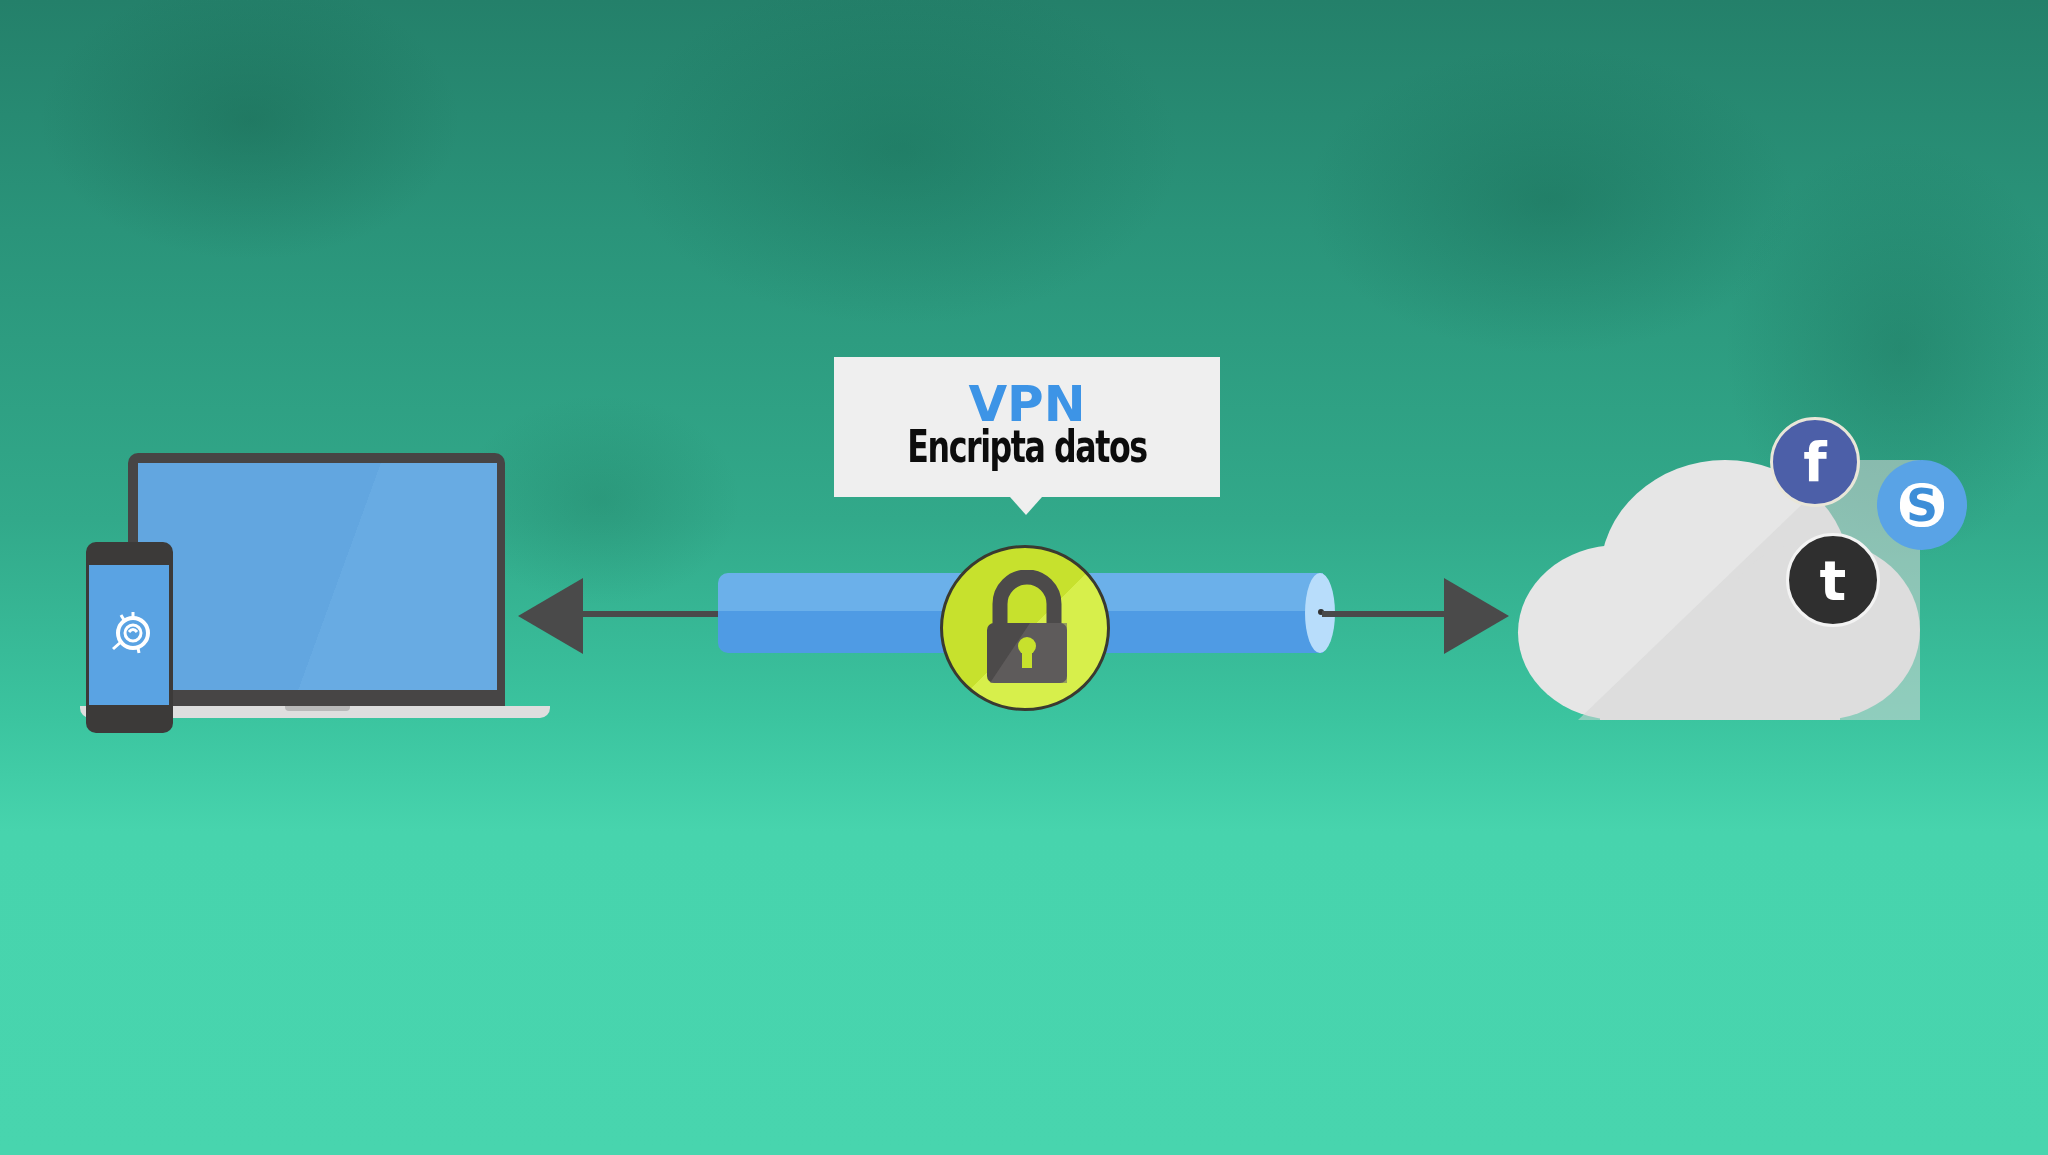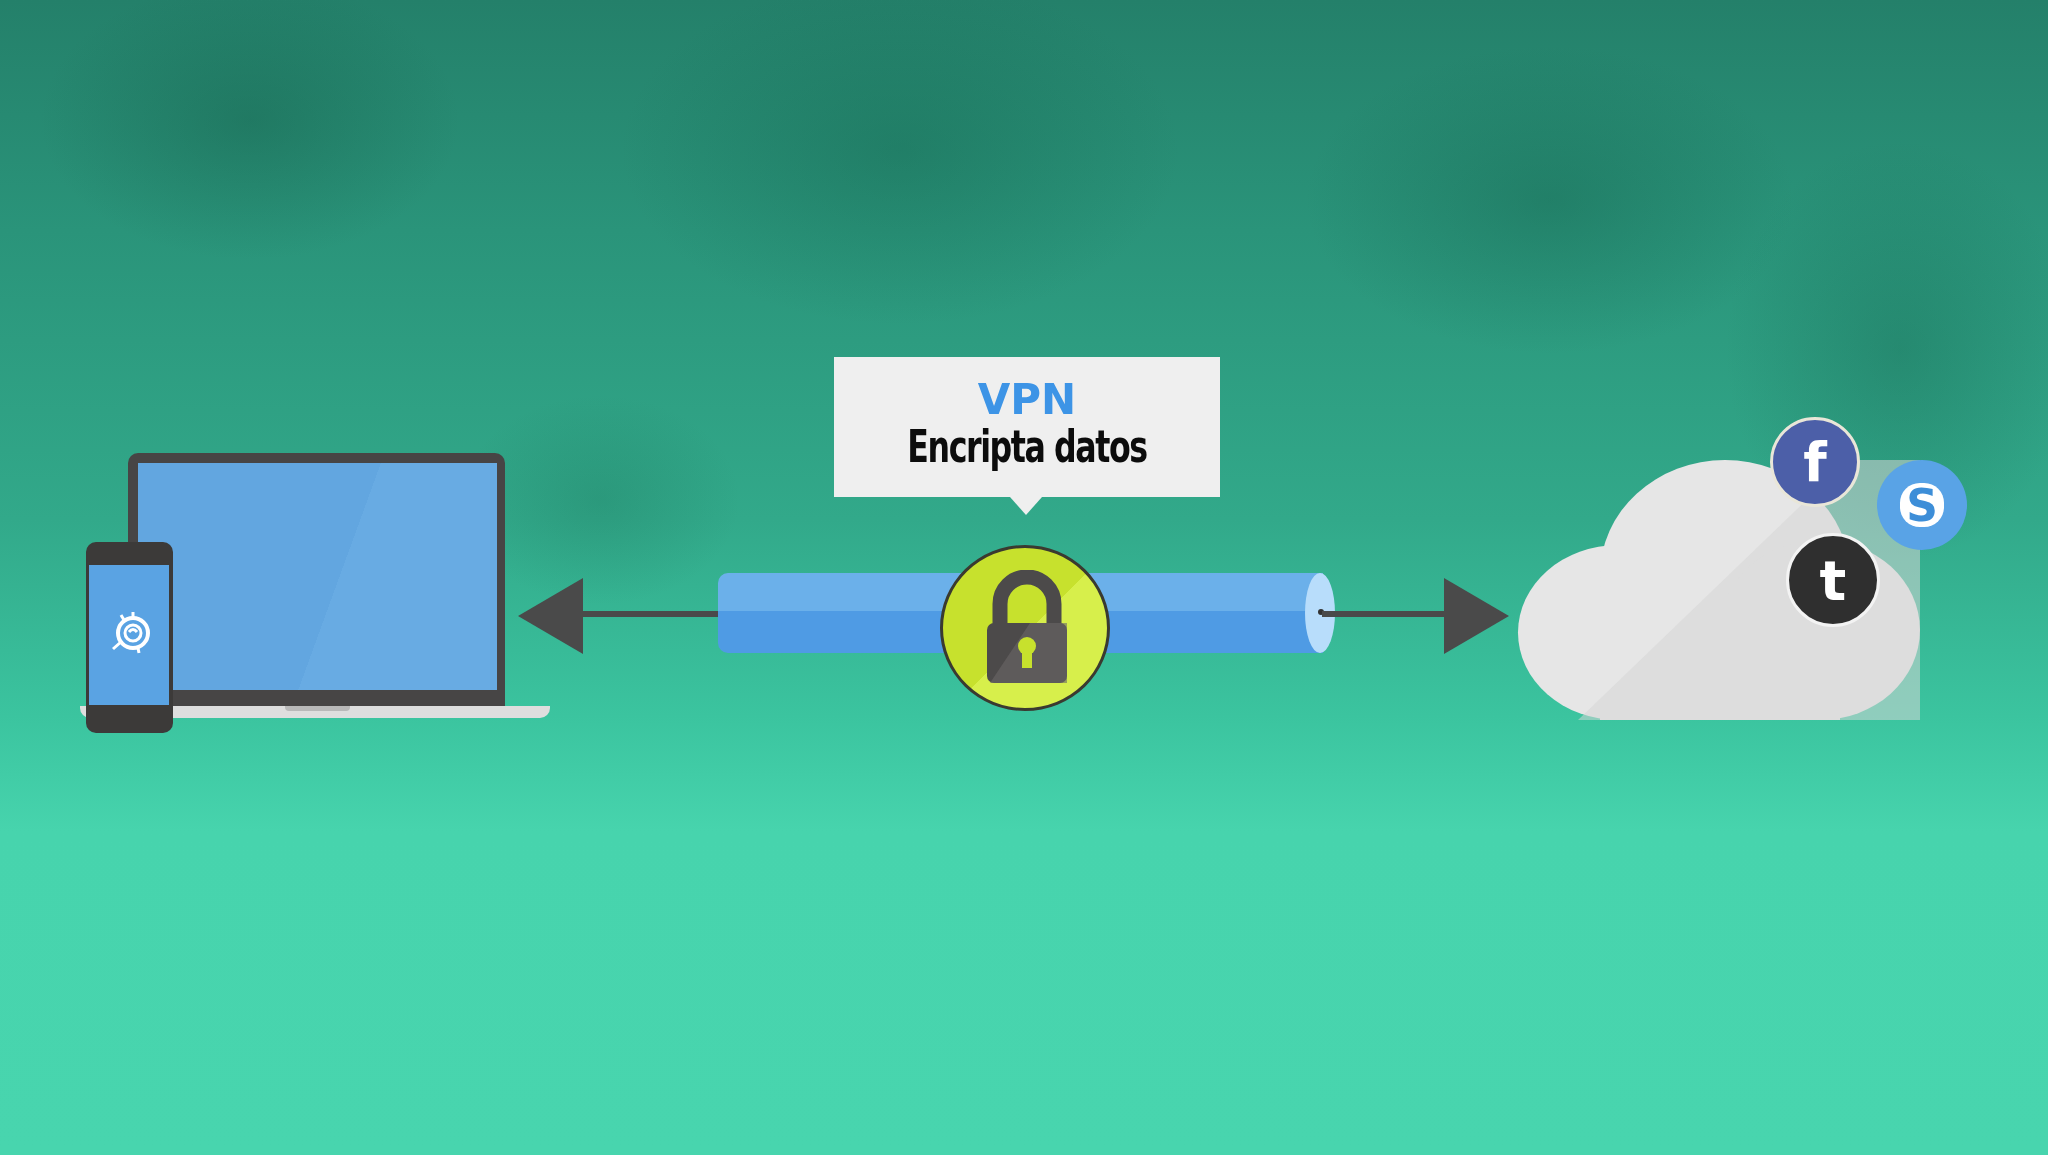--- a/index.html
+++ b/index.html
@@ -14,21 +14,21 @@
       radial-gradient(ellipse 200px 150px at 600px 500px, rgba(25,110,85,0.25), transparent 70%),
       linear-gradient(180deg, #24806a 0%, #2a947a 20%, #32a98a 45%, #3bc49f 62%, #47d4ad 72%, #48d5ae 100%);
   }
   .abs { position:absolute; }
   
   .bubble { left:834px; top:357px; width:386px; height:140px; background:#efefef;
     text-align:center; }
   .bubble:after { content:""; position:absolute; left:176px; bottom:-18px;
     border-left:16px solid transparent; border-right:16px solid transparent;
     border-top:18px solid #efefef; }
-  .bubble .t1 { position:absolute; left:0; right:0; top:18px; font-size:42px;
+  .bubble .t1 { position:absolute; left:0; right:0; top:18px; font-size:50px;
     font-weight:bold; color:#3d94e6; font-family:"DejaVu Sans", sans-serif; }
   .bubble .t2 { position:absolute; left:0; right:0; top:64px; font-size:44px;
     color:#0c0c0c; font-family:"DejaVu Sans", sans-serif; letter-spacing:-2px;
     transform:scaleX(0.72); transform-origin:center; font-weight:bold; }
   
   .tube { left:718px; top:573px; width:605px; height:80px;
     background:linear-gradient(180deg,#6bb0ea 0%,#6bb0ea 47%,#4f9be4 47%,#4f9be4 100%);
     border-radius:10px 0 0 10px; }
   .tube-cap { left:1305px; top:573px; width:30px; height:80px; border-radius:50%;
     background:#b8ddfb; }

